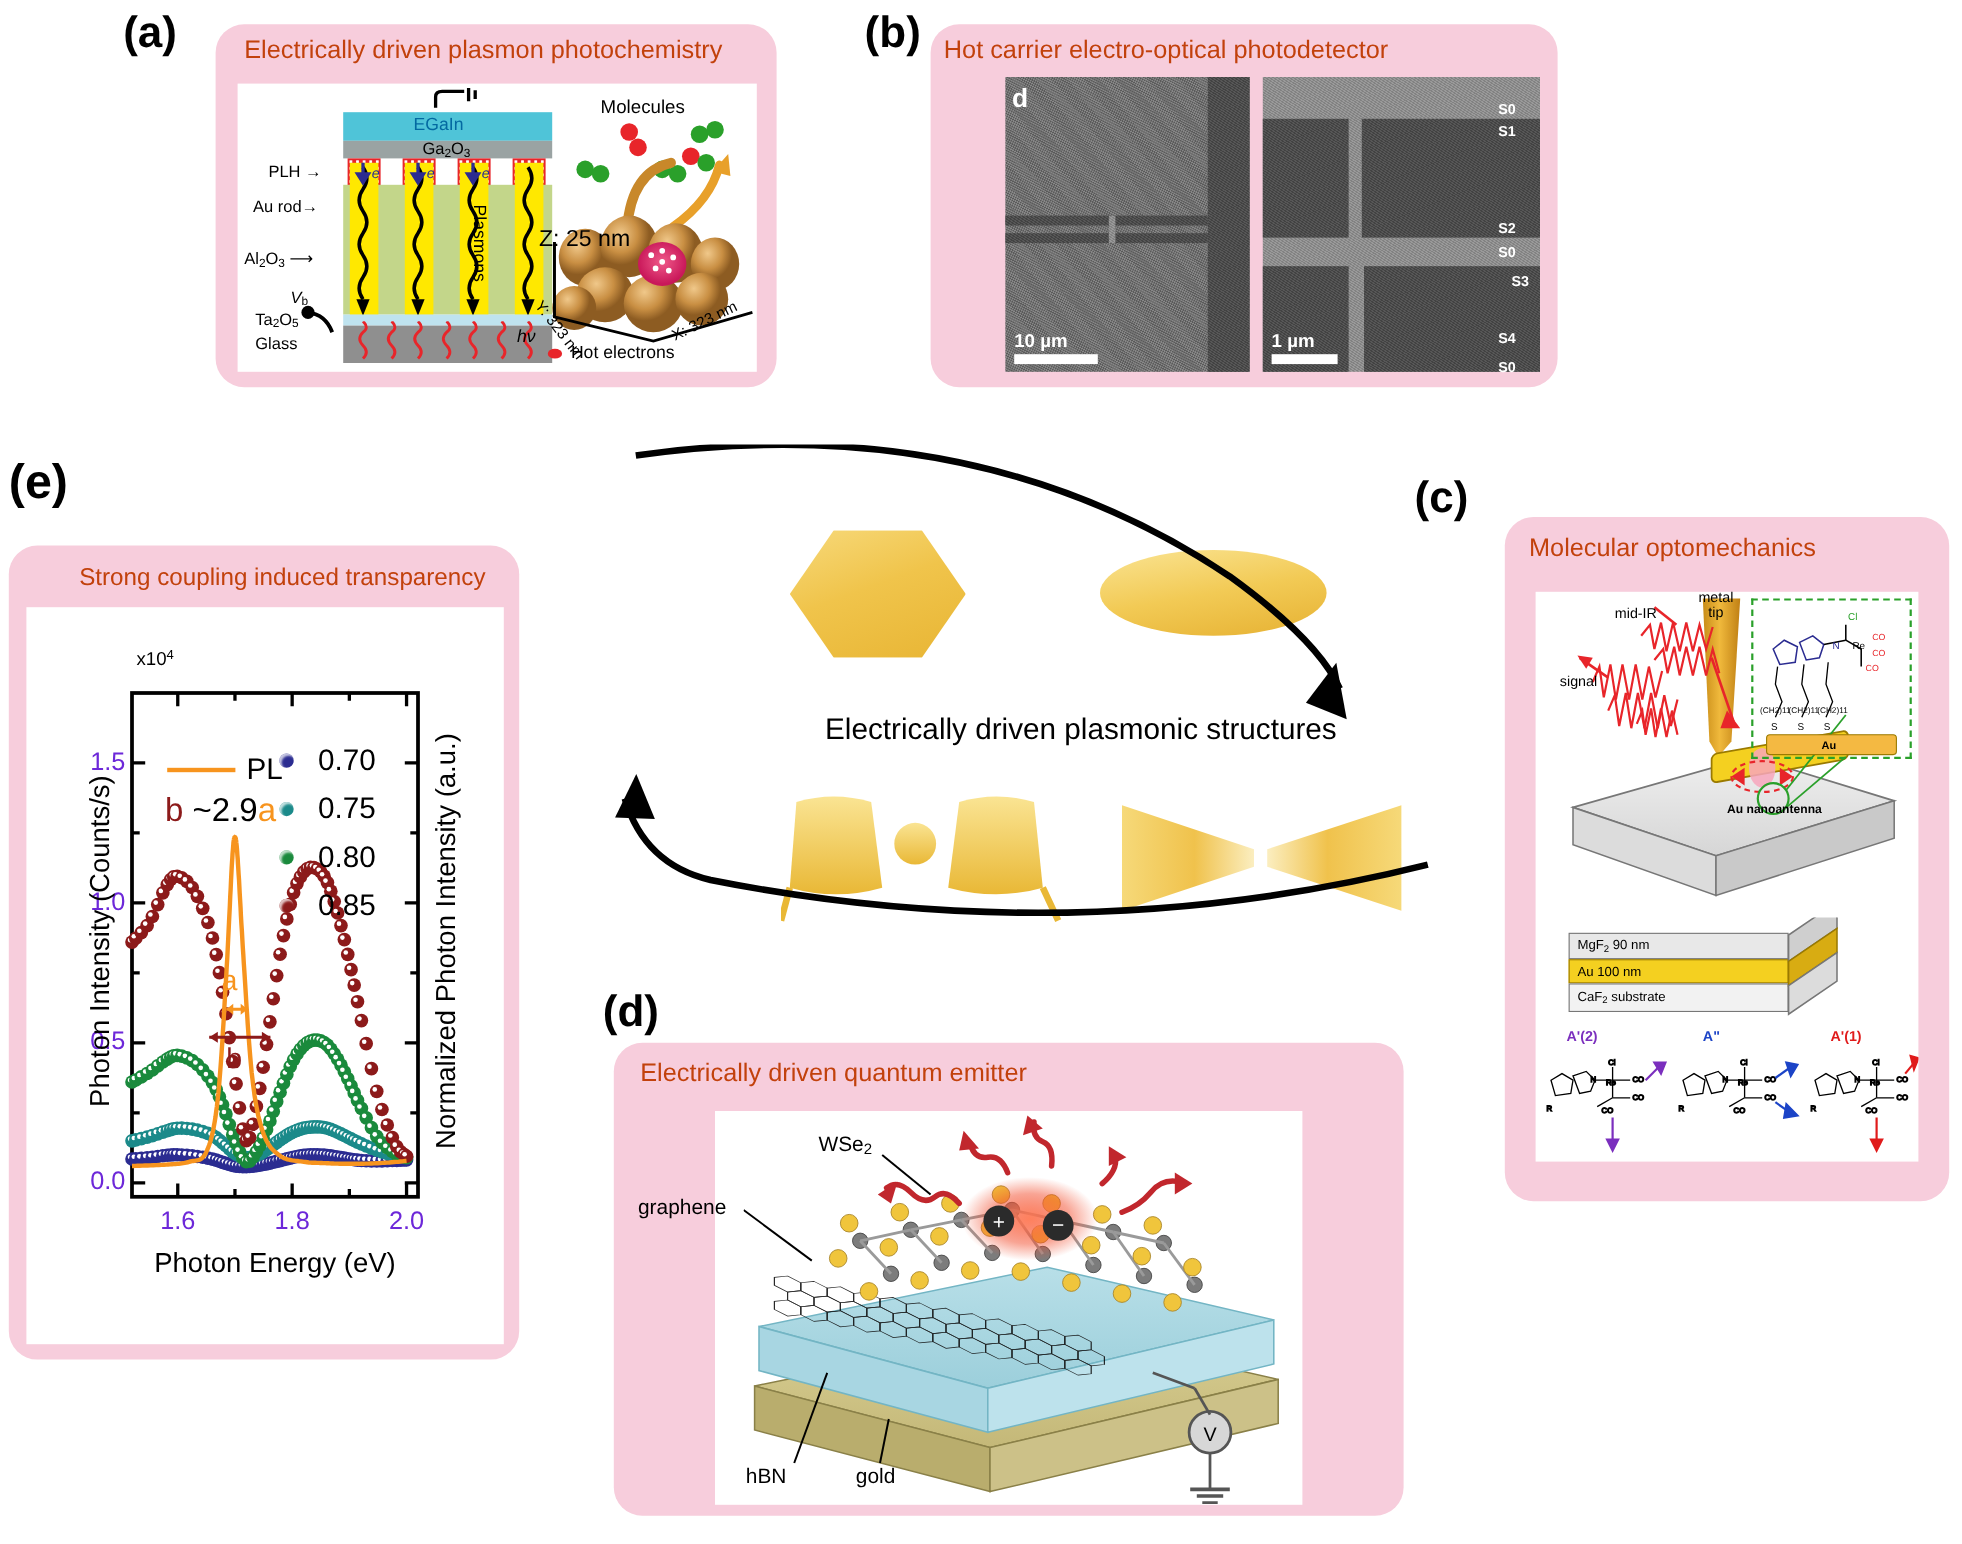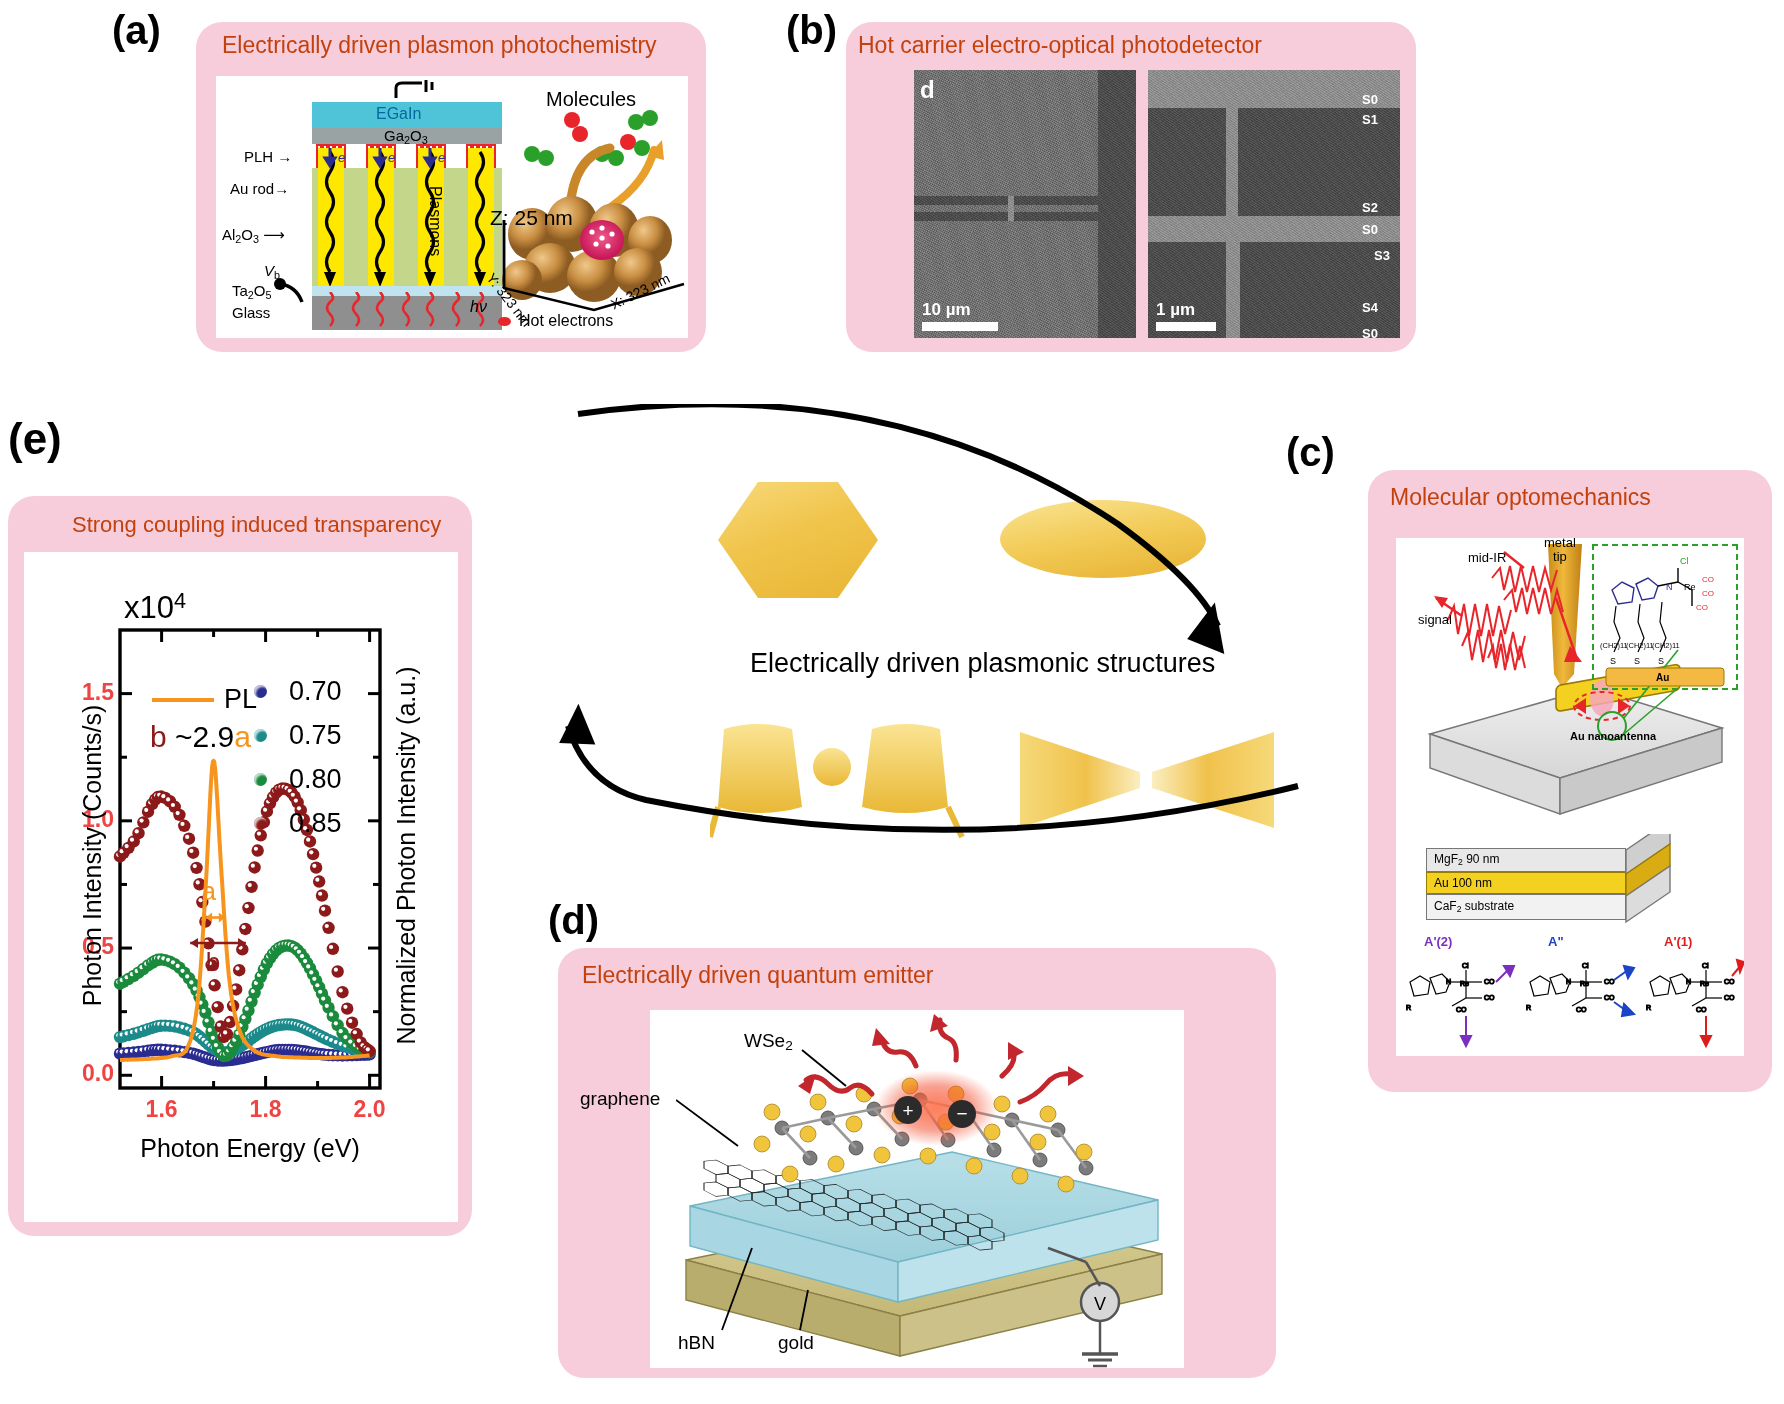--- a/index.html
+++ b/index.html
@@ -40,21 +40,21 @@
   
   .gold-hex {
     position:absolute;
     background:linear-gradient(160deg,#f7d97a 0%,#f0c44b 45%,#e8b534 100%);
     clip-path:polygon(25% 0%,75% 0%,100% 50%,75% 100%,25% 100%,0% 50%);
   }
 
   
   #chart-wrap { position:absolute; }
   .axis-title { position:absolute; font-size:25px; color:#000; }
-  .tick-lbl { position:absolute; font-size:23px; color:#ef4444;font-weight:bold; }
+  .tick-lbl { position:absolute; font-size:23px; color:#6d28d9; }
   .legend-lbl { position:absolute; font-size:27px; color:#000; }
   .legend-dot { position:absolute; width:13px; height:13px; border-radius:50%;
      box-shadow: inset 2px 2px 2px rgba(255,255,255,.75); }
 </style>
 </head>
 <body>
 
 <div class="panel-letter" style="left:112px;top:8px;">(a)</div>
 <div class="pink-card" style="left:196px;top:22px;width:510px;height:330px;"></div>
 <div class="card-title" style="left:222px;top:32px;">Electrically driven plasmon photochemistry</div>
@@ -141,21 +141,21 @@
     <circle cx="8" cy="8" r="6" fill="#000"></circle>
     <path d="M8 8 Q24 10 30 26" stroke="#000" stroke-width="3.5" fill="none"></path>
   </svg>
   <div class="arrowtxt" style="left:16px;top:206px;">Ta<sub>2</sub>O<sub>5</sub></div>
   <div class="arrowtxt" style="left:16px;top:228px;"><span>Glass</span></div>
   <div class="arrowtxt" style="left:228px;top:110px;transform:rotate(90deg);transform-origin:left top;font-size:16px;">Plasmons</div>
   <div class="arrowtxt" style="left:254px;top:222px;font-style:italic;font-size:16px;"><span><i>hν</i></span></div>
 </div>
 
 <div style="position:absolute;left:490px;top:80px;width:200px;height:258px;">
-  <div class="lbl" style="left:56px;top:8px;font-size:20px;">Molecules</div>
+  <div class="lbl" style="left:56px;top:8px;font-size:17px;">Molecules</div>
 
   <svg width="180" height="70" style="position:absolute;left:20px;top:28px;">
     <circle cx="62" cy="12" r="8" fill="#e8252a"></circle>
       <circle cx="70" cy="26" r="8" fill="#e8252a"></circle>
     <circle cx="22" cy="46" r="8" fill="#2aa02a"></circle>
       <circle cx="36" cy="50" r="8" fill="#2aa02a"></circle>
     <circle cx="92" cy="46" r="8" fill="#2aa02a"></circle>
       <circle cx="106" cy="50" r="8" fill="#2aa02a"></circle>
     <circle cx="126" cy="14" r="8" fill="#2aa02a"></circle>
       <circle cx="140" cy="10" r="8" fill="#2aa02a"></circle>
@@ -1272,21 +1272,21 @@
       <g>
         <path d="M96.0 508.0 L97.3 508.0 L98.9 507.9 L100.8 507.8 L102.9 507.8 L105.2 507.7 L107.7 507.6 L110.2 507.5 L112.8 507.4 L115.4 507.3 L118.0 507.2 L120.5 507.1 L122.9 507.0 L125.1 506.9 L127.1 506.7 L128.9 506.6 L130.6 506.5 L132.3 506.4 L133.9 506.3 L135.5 506.2 L137.0 506.1 L138.4 506.0 L139.9 505.8 L141.2 505.6 L142.6 505.4 L143.9 505.2 L145.2 504.9 L146.6 504.6 L147.8 504.2 L149.1 503.9 L150.4 503.6 L151.6 503.4 L152.8 503.3 L154.0 503.1 L155.2 502.9 L156.3 502.7 L157.4 502.3 L158.5 501.7 L159.5 501.0 L160.5 500.1 L161.5 498.9 L162.5 497.4 L163.4 495.6 L164.3 493.6 L165.2 491.4 L166.1 489.2 L166.9 486.8 L167.7 484.2 L168.4 481.4 L169.1 478.4 L169.9 475.1 L170.5 471.5 L171.2 467.6 L171.9 463.4 L172.5 458.8 L173.2 453.7 L173.8 448.3 L174.5 442.3 L175.1 435.7 L175.7 428.4 L176.3 420.7 L176.9 412.6 L177.5 404.1 L178.1 395.4 L178.6 386.5 L179.2 377.6 L179.7 368.6 L180.2 359.8 L180.7 351.1 L181.2 342.8 L181.7 334.7 L182.1 327.0 L182.6 319.0 L183.0 310.9 L183.4 302.7 L183.8 294.4 L184.2 286.3 L184.6 278.3 L185.0 270.5 L185.3 263.0 L185.7 255.8 L186.0 249.1 L186.3 242.9 L186.6 237.3 L186.9 232.3 L187.2 227.9 L187.4 224.2 L187.7 221.0 L187.9 218.3 L188.1 216.0 L188.2 214.1 L188.4 212.6 L188.6 211.5 L188.7 210.6 L188.9 209.9 L189.0 209.5 L189.2 209.2 L189.4 209.1 L189.5 209.0 L189.7 209.1 L189.9 209.2 L190.0 209.4 L190.2 209.9 L190.4 210.5 L190.5 211.3 L190.7 212.4 L190.8 213.7 L191.0 215.4 L191.2 217.3 L191.4 219.6 L191.6 222.3 L191.8 225.4 L192.1 228.9 L192.3 232.8 L192.6 237.3 L192.9 242.4 L193.3 247.9 L193.6 253.7 L193.9 260.0 L194.3 266.5 L194.7 273.3 L195.0 280.2 L195.4 287.3 L195.9 294.5 L196.3 301.7 L196.7 308.9 L197.2 316.0 L197.6 323.1 L198.1 330.4 L198.6 338.1 L199.1 346.1 L199.6 354.3 L200.1 362.5 L200.7 370.8 L201.2 379.1 L201.8 387.2 L202.4 395.1 L203.0 402.8 L203.6 410.0 L204.2 416.8 L204.8 423.2 L205.5 428.9 L206.1 434.2 L206.8 439.1 L207.4 443.8 L208.1 448.1 L208.8 452.1 L209.5 455.9 L210.2 459.4 L210.9 462.7 L211.7 465.9 L212.5 468.8 L213.3 471.7 L214.1 474.4 L215.0 477.1 L215.9 479.6 L216.9 482.0 L217.8 484.2 L218.8 486.1 L219.9 487.9 L220.9 489.5 L222.0 491.0 L223.1 492.3 L224.2 493.5 L225.4 494.6 L226.6 495.6 L227.8 496.6 L229.0 497.6 L230.3 498.5 L231.6 499.4 L232.9 500.2 L234.3 500.9 L235.7 501.4 L237.2 501.9 L238.7 502.3 L240.2 502.6 L241.7 502.9 L243.2 503.1 L244.8 503.3 L246.3 503.5 L247.8 503.7 L249.4 503.8 L250.9 504.0 L252.3 504.2 L253.8 504.4 L255.3 504.6 L256.8 504.8 L258.3 504.9 L259.7 505.0 L261.2 505.1 L262.7 505.1 L264.2 505.2 L265.7 505.2 L267.1 505.3 L268.6 505.3 L270.1 505.4 L271.6 505.4 L273.1 505.5 L274.5 505.5 L276.0 505.6 L277.4 505.7 L278.8 505.7 L280.2 505.8 L281.7 505.8 L283.1 505.8 L284.5 505.9 L286.0 505.9 L287.5 505.9 L289.0 505.9 L290.6 506.0 L292.2 506.0 L293.8 506.0 L295.5 506.0 L297.2 506.0 L299.0 506.0 L300.8 505.9 L302.7 505.9 L304.6 505.9 L306.4 505.9 L308.3 505.8 L310.3 505.8 L312.2 505.7 L314.1 505.7 L316.0 505.6 L317.8 505.5 L319.7 505.5 L321.6 505.4 L323.6 505.2 L325.7 505.1 L327.9 504.9 L330.0 504.8 L332.2 504.6 L334.3 504.4 L336.3 504.2 L338.3 504.1 L340.1 503.9 L341.8 503.8 L343.3 503.6 L344.5 503.5 L345.6 503.4" fill="none" stroke="#f7941e" stroke-width="4"></path>
       </g>
       <line x1="181.8" y1="365.52222222222224" x2="201.03999999999996" y2="365.52222222222224" stroke="#f7941e" stroke-width="2.6"></line>
       <polygon points="181.8,365.52222222222224 188.04000000000002,360.52222222222224 188.04000000000002,370.52222222222224" fill="#f7941e"></polygon>
       <polygon points="201.03999999999996,365.52222222222224 194.79999999999995,360.52222222222224 194.79999999999995,370.52222222222224" fill="#f7941e"></polygon>
       <line x1="166.2" y1="390.96666666666664" x2="221.84" y2="390.96666666666664" stroke="#8c1a1a" stroke-width="2.6"></line>
       <polygon points="166.2,390.96666666666664 173.99999999999994,385.96666666666664 173.99999999999994,395.96666666666664" fill="#8c1a1a"></polygon>
       <polygon points="221.84,390.96666666666664 214.04000000000005,385.96666666666664 214.04000000000005,395.96666666666664" fill="#8c1a1a"></polygon>
     </svg>
-    <div class="axis-title" style="left: 100px; top: 36px; font-size: 31px;">x10<sup>4</sup></div>
+    <div class="axis-title" style="left: 100px; top: 36px; font-size: 17px;">x10<sup>4</sup></div>
     <div class="tick-lbl" style="left: 38px; top: 508.278px; width: 52px; text-align: right;">0.0</div>
     <div class="tick-lbl" style="left: 38px; top: 381.056px; width: 52px; text-align: right;">0.5</div>
     <div class="tick-lbl" style="left: 38px; top: 253.833px; width: 52px; text-align: right;">1.0</div>
     <div class="tick-lbl" style="left: 38px; top: 126.611px; width: 52px; text-align: right;">1.5</div>
     <div class="tick-lbl" style="left: 111.6px; top: 544px; width: 52px; text-align: center;">1.6</div>
     <div class="tick-lbl" style="left: 215.6px; top: 544px; width: 52px; text-align: center;">1.8</div>
     <div class="tick-lbl" style="left: 319.6px; top: 544px; width: 52px; text-align: center;">2.0</div>
     <div class="axis-title" style="left: -142px; top: 289px; width: 420px; text-align: center; transform: rotate(-90deg);">Photon Intensity (Counts/s)</div>
     <div class="axis-title" style="left: 172px; top: 289px; width: 420px; text-align: center; transform: rotate(-90deg);">Normalized Photon Intensity (a.u.)</div>
     <div class="axis-title" style="left: 56px; top: 582px; width: 340px; text-align: center;">Photon Energy (eV)</div>

